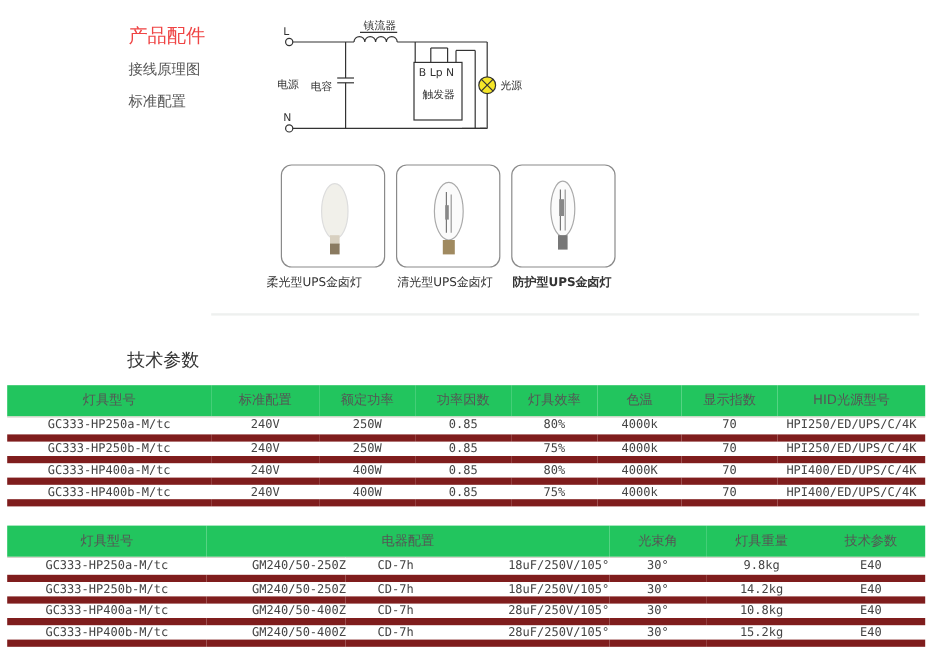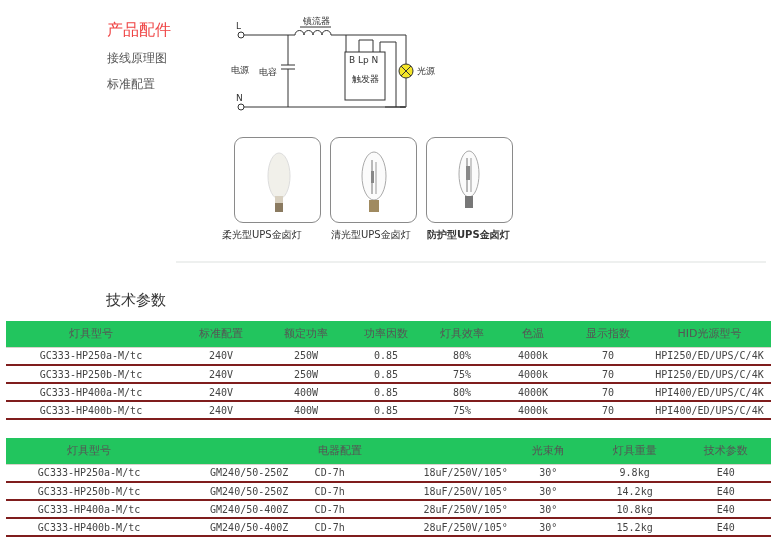--- a/index.html
+++ b/index.html
@@ -12,21 +12,21 @@
   .circuit text { font-family: "DejaVu Sans", sans-serif; fill: #333; }
   .lamp-card { position: absolute; top: 137px; width: 87px; height: 86px; border: 1px solid #8a8a8a; border-radius: 9px; background: #fff; }
   .lamp-card svg { position: absolute; left: 0; top: 0; }
   .lamp-label { position: absolute; top: 228px; font-size: 10px; color: #333; white-space: nowrap; }
   .divider { position: absolute; left: 176px; top: 261px; width: 590px; height: 2px; background: #eef0ef; }
   .sec-title { position: absolute; left: 106px; top: 291px; font-size: 15px; color: #333; }
   table { position: absolute; left: 6px; width: 765px; border-collapse: collapse; font-family: "DejaVu Sans Mono", monospace; font-size: 10px; color: #444; }
   table.t1 { top: 321px; }
   table.t2 { top: 438px; }
   th { background: #22c55e; font-family: "DejaVu Sans", sans-serif; font-weight: normal; font-size: 11px; color: #555; height: 26px; border-bottom: 1px solid #d9d2ca; text-align: center; }
-  td { height: 18px; text-align: center; border-bottom: 2px solid #7f1d1d; white-space: nowrap; }
+  td { height: 18px; text-align: center; border-bottom: 6px solid #7f1d1d; white-space: nowrap; }
   td.left { text-align: right; }
 </style>
 </head>
 <body>
 
 <div class="side-title">产品配件</div>
 <div class="side-link l1">接线原理图</div>
 <div class="side-link l2">标准配置</div>
 
 <svg class="circuit" viewBox="0 0 230 105" width="230" height="105">

